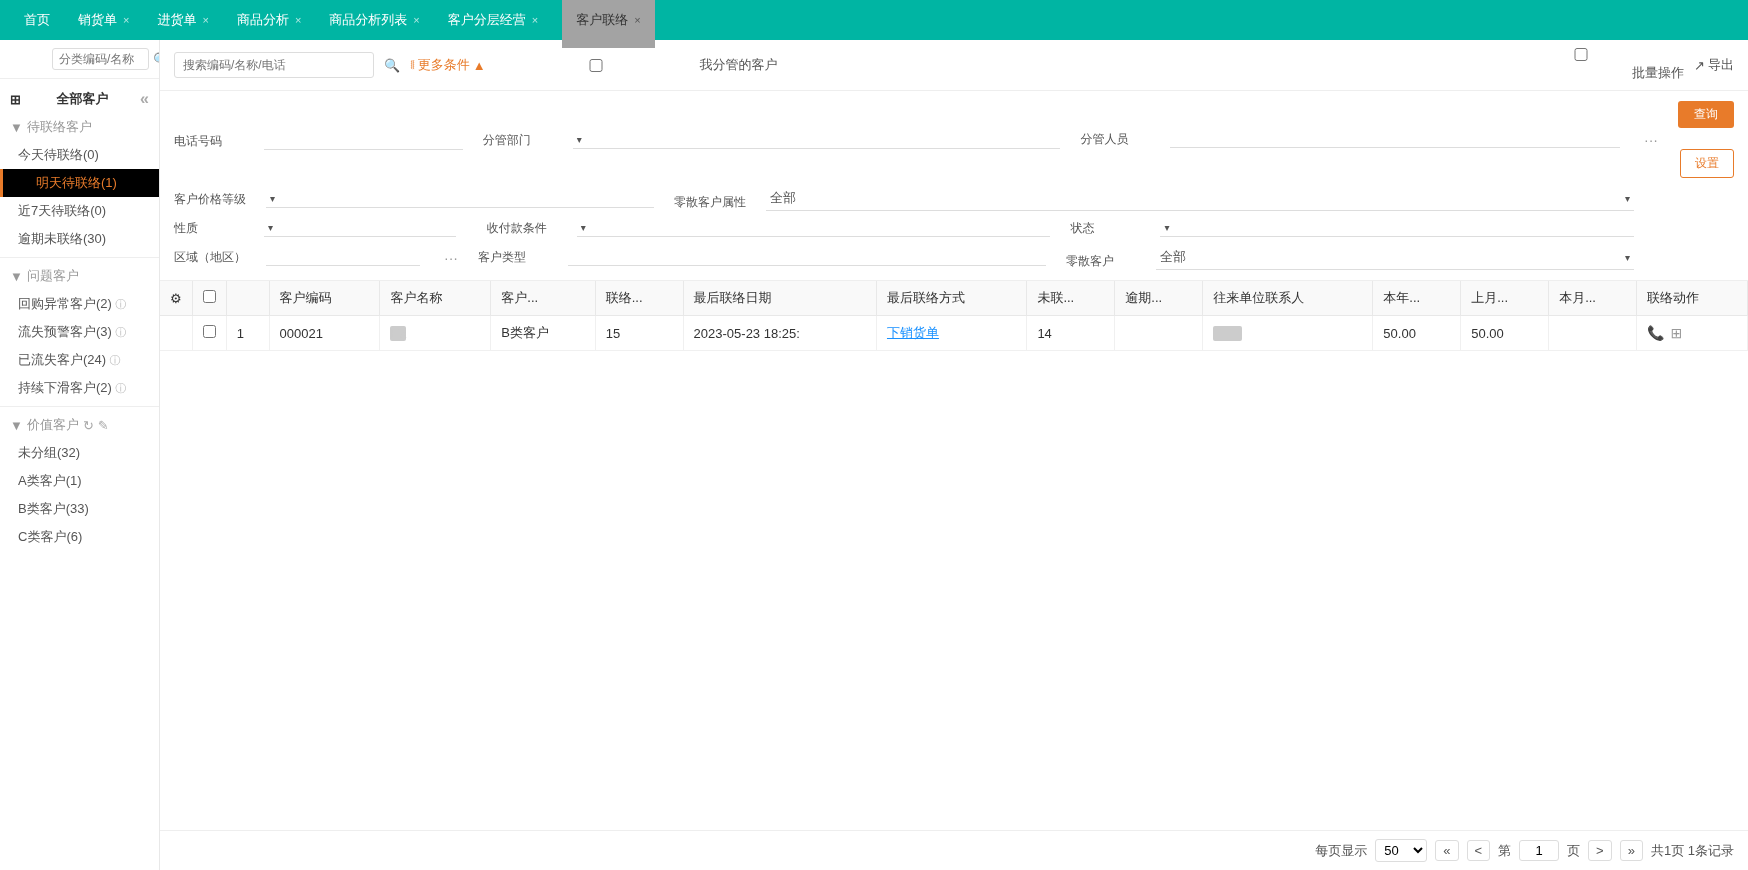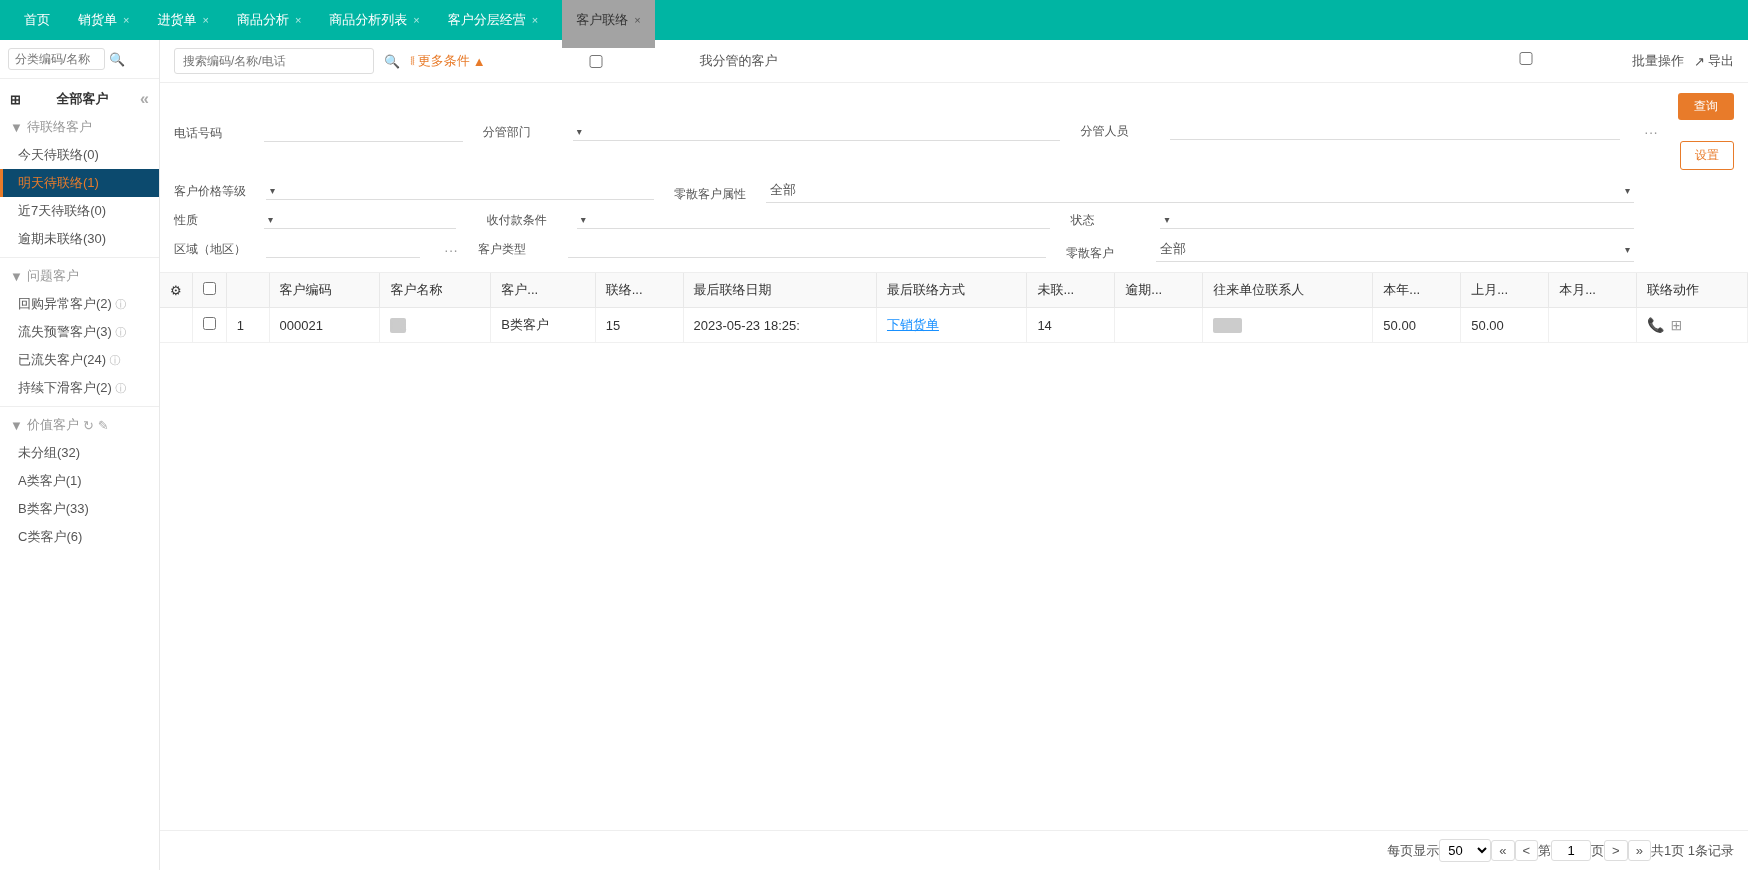--- a/index.html
+++ b/index.html
@@ -10,40 +10,40 @@
     .nav-item { color: #fff; padding: 0 14px; height: 56px; display: flex; align-items: center; cursor: pointer; font-size: 13px; position: relative; }
     .nav-item.active { background: #a3a3a3; color: #333; border-radius: 4px 4px 0 0; margin-left: 10px; }
     .nav-item .close-x { margin-left: 6px; font-size: 11px; opacity: 0.7; }
 
     
     .main-layout { display: flex; height: calc(100vh - 40px); }
 
     
     .sidebar { width: 160px; background: #fff; border-right: 1px solid #e8e8e8; overflow-y: auto; flex-shrink: 0; }
     .sidebar-search { padding: 8px 8px; display: flex; align-items: center; border-bottom: 1px solid #eee; }
-    .sidebar-search input { border: 1px solid #ddd; padding: 3px 6px; font-size: 12px; width: 97px; border-radius: 3px; color: #999; }
+    .sidebar-search input { border: 1px solid #ddd; padding: 3px 6px; font-size: 12px; width: 97px; border-radius: 3px; color: #999; margin-left: 44px; }
     .sidebar-search .search-icon { margin-left: 4px; color: #999; cursor: pointer; }
     .sidebar-section { padding: 6px 0; }
     .sidebar-header { padding: 5px 10px; font-weight: bold; color: #333; display: flex; align-items: center; justify-content: space-between; cursor: pointer; }
     .sidebar-collapse { font-size: 16px; color: #aaa; cursor: pointer; }
     .sidebar-item { padding: 5px 10px 5px 18px; color: #555; cursor: pointer; font-size: 12px; }
-    .sidebar-item.active { background: #0c4a6e; color: #e87b2a; border-left: 3px solid #e87b2a; padding-left: 15px; }
+    .sidebar-item.active { background: #000000; color: #e87b2a; border-left: 3px solid #e87b2a; padding-left: 33px; }
     .sidebar-group-title { padding: 5px 10px; color: #999; font-size: 11px; display: flex; align-items: center; }
     .sidebar-section-divider { border-top: 1px solid #eee; margin: 4px 0; }
 
     
     .content-area { flex: 1; display: flex; flex-direction: column; overflow: hidden; background: #f5f5f5; }
 
     
     .filter-bar { background: #fff; padding: 8px 14px; display: flex; align-items: center; border-bottom: 1px solid #eee; gap: 10px; }
     .filter-bar input { border: 1px solid #ddd; padding: 5px 8px; font-size: 12px; border-radius: 3px; width: 200px; color: #999; }
     .filter-btn { color: #e87b2a; border: none; background: none; cursor: pointer; font-size: 12px; display: flex; align-items: center; gap: 3px; }
     .checkbox-label { display: flex; align-items: center; gap: 4px; font-size: 12px; color: #555; cursor: pointer; }
     .filter-right { margin-left: auto; display: flex; align-items: center; gap: 10px; }
-    .batch-btn { color: #555; background: none; border: none; cursor: pointer; font-size: 12px; display: flex; align-items: flex-start; gap: 3px; }
+    .batch-btn { color: #555; background: none; border: none; cursor: pointer; font-size: 12px; display: flex; align-items: flex-end; gap: 3px; flex-direction: column; }
     .export-btn { color: #555; background: none; border: none; cursor: pointer; font-size: 12px; display: flex; align-items: center; gap: 3px; }
 
     
     .adv-filter { background: #fff; padding: 10px 14px; border-bottom: 1px solid #eee; }
     .adv-filter-row { display: flex; align-items: center; margin-bottom: 8px; gap: 20px; }
     .adv-field { display: flex; align-items: flex-end; flex: 1; gap: 20px; min-width: 0; }
     .adv-field label { color: #555; white-space: nowrap; font-size: 12px; min-width: 70px; }
     .adv-select { flex: 1; border: none; border-bottom: 1px solid #ddd; padding: 3px 4px; font-size: 12px; color: #555; background: #fff; cursor: pointer; display: flex; align-items: center; justify-content: space-between; min-width: 150px; }
     .adv-input { flex: 1; border: none; border-bottom: 1px solid #ddd; padding: 3px 4px; font-size: 12px; color: #555; outline: none; }
     .adv-dots { color: #999; font-size: 14px; margin-left: 4px; }
@@ -56,21 +56,21 @@
     .data-table { width: 100%; border-collapse: collapse; font-size: 12px; }
     .data-table th { background: #f9f9f9; padding: 8px 10px; text-align: left; border-bottom: 1px solid #e8e8e8; border-right: 1px solid #e8e8e8; color: #333; white-space: nowrap; font-weight: normal; position: sticky; top: 0; z-index: 1; }
     .data-table td { padding: 8px 10px; border-bottom: 1px solid #f0f0f0; border-right: 1px solid #f0f0f0; color: #333; white-space: nowrap; }
     .col-settings { width: 30px; text-align: center; }
     .col-check { width: 30px; text-align: center; }
     .link-text { color: #1890ff; cursor: pointer; text-decoration: underline; }
     .action-icons { display: flex; gap: 6px; }
     .action-icon { color: #999; cursor: pointer; font-size: 14px; }
 
     
-    .pagination { background: #fff; border-top: 1px solid #eee; padding: 8px 14px; display: flex; align-items: center; justify-content: flex-end; font-size: 12px; color: #555; }
+    .pagination { background: #fff; border-top: 1px solid #eee; padding: 8px 14px; display: flex; align-items: center; justify-content: flex-end; gap: 8px; font-size: 12px; color: #555; }
     .page-btn { border: 1px solid #ddd; background: #fff; padding: 2px 7px; cursor: pointer; border-radius: 3px; color: #555; }
     .page-input { border: 1px solid #ddd; width: 40px; text-align: center; padding: 2px 4px; border-radius: 3px; }
     .page-select { border: 1px solid #ddd; padding: 2px 4px; border-radius: 3px; background: #fff; cursor: pointer; }
     .caret-down::after { content: ' ▾'; font-size: 10px; }
   </style>
 </head>
 <body>
 
 <div class="top-nav">
   <div class="nav-item">

